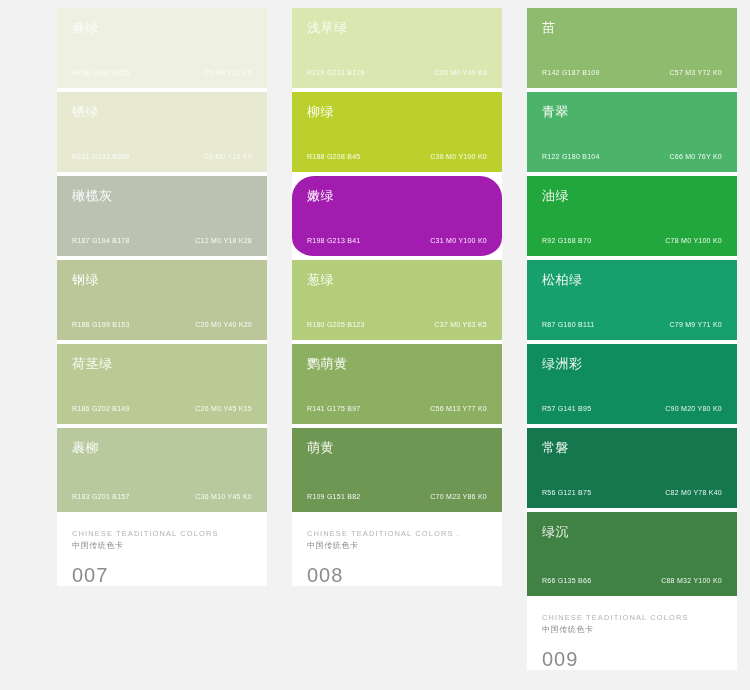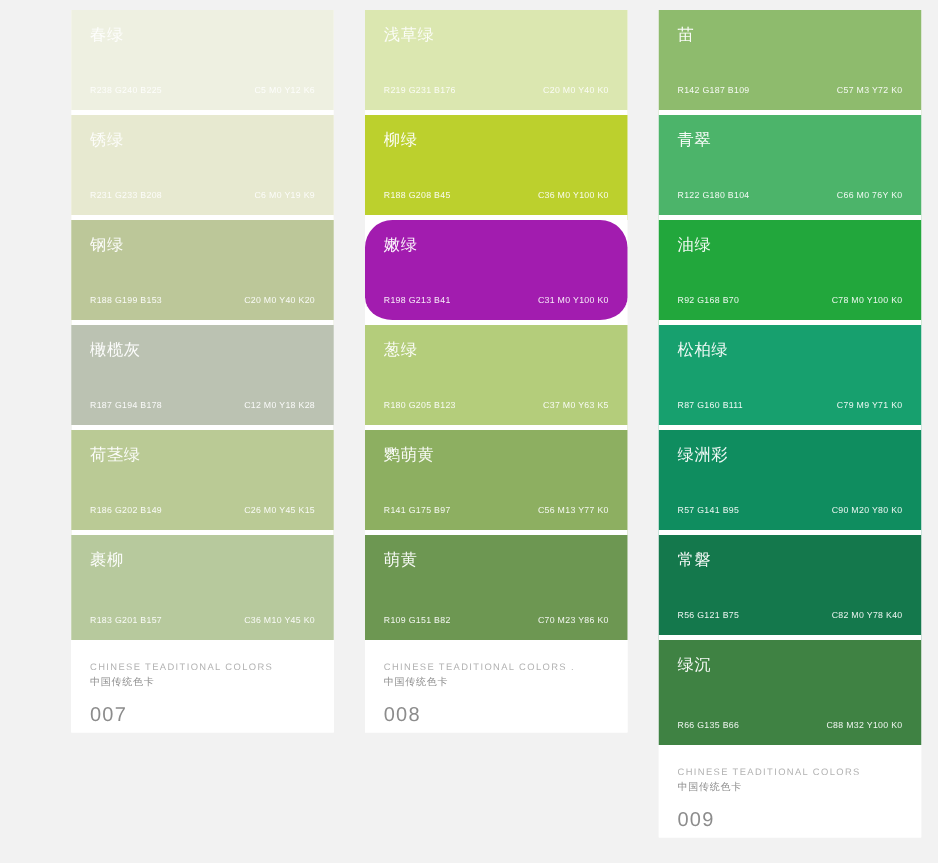--- a/index.html
+++ b/index.html
@@ -76,21 +76,21 @@
     text-transform: uppercase;
   }
   .footer-cn {
     font-size: 8px;
     letter-spacing: 0.6px;
     color: #8c8c8c;
     line-height: 12px;
     margin-top: 1px;
   }
   .footer-num {
-    font-size: 16px;
+    font-size: 20px;
     color: #8c8c8c;
     letter-spacing: 1px;
     margin-top: 12px;
     font-weight: 400;
   }
 </style>
 </head>
 <body>
 
 <div class="board">
@@ -104,32 +104,32 @@
             <span class="swatch-cmyk">C5 M0 Y12 K6</span>
           </div>
         </div>
         <div class="swatch pale" style="background-color: rgb(231, 233, 208);">
           <div class="swatch-name">锈绿</div>
           <div class="swatch-values">
             <span class="swatch-rgb">R231 G233 B208</span>
             <span class="swatch-cmyk">C6 M0 Y19 K9</span>
           </div>
         </div>
+        <div class="swatch" style="background-color: rgb(187, 194, 178);">
+          <div class="swatch-name">橄榄灰</div>
+          <div class="swatch-values">
+            <span class="swatch-rgb">R187 G194 B178</span>
+            <span class="swatch-cmyk">C12 M0 Y18 K28</span>
+          </div>
+        </div>
         <div class="swatch" style="background-color: rgb(188, 199, 153);">
           <div class="swatch-name">钢绿</div>
           <div class="swatch-values">
             <span class="swatch-rgb">R188 G199 B153</span>
             <span class="swatch-cmyk">C20 M0 Y40 K20</span>
-          </div>
-        </div>
-        <div class="swatch" style="background-color: rgb(187, 194, 178);">
-          <div class="swatch-name">橄榄灰</div>
-          <div class="swatch-values">
-            <span class="swatch-rgb">R187 G194 B178</span>
-            <span class="swatch-cmyk">C12 M0 Y18 K28</span>
           </div>
         </div>
         <div class="swatch" style="background-color: rgb(186, 202, 149);">
           <div class="swatch-name">荷茎绿</div>
           <div class="swatch-values">
             <span class="swatch-rgb">R186 G202 B149</span>
             <span class="swatch-cmyk">C26 M0 Y45 K15</span>
           </div>
         </div>
         <div class="swatch" style="background-color: rgb(183, 201, 157);">

